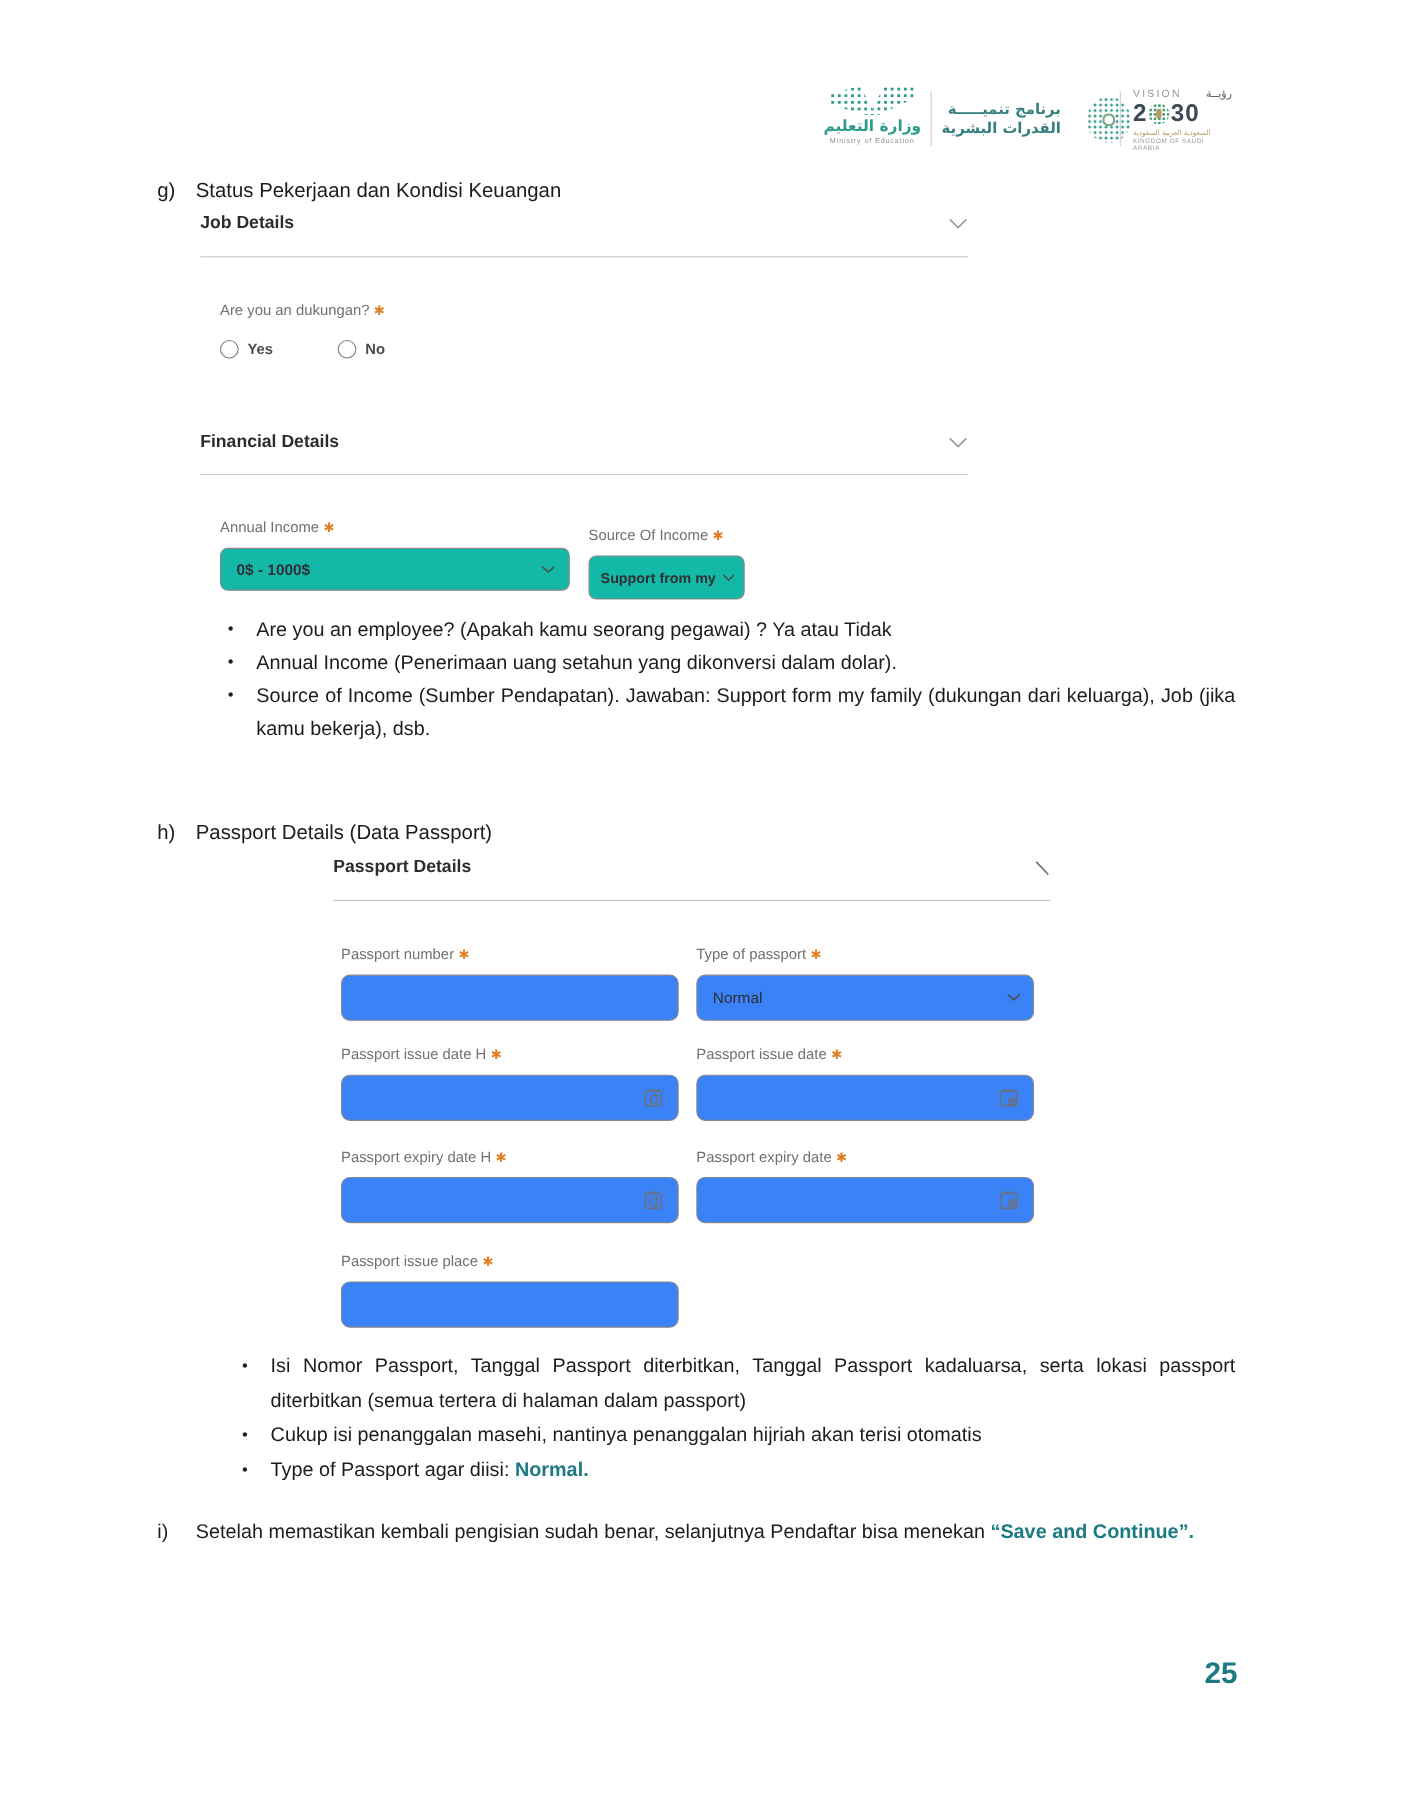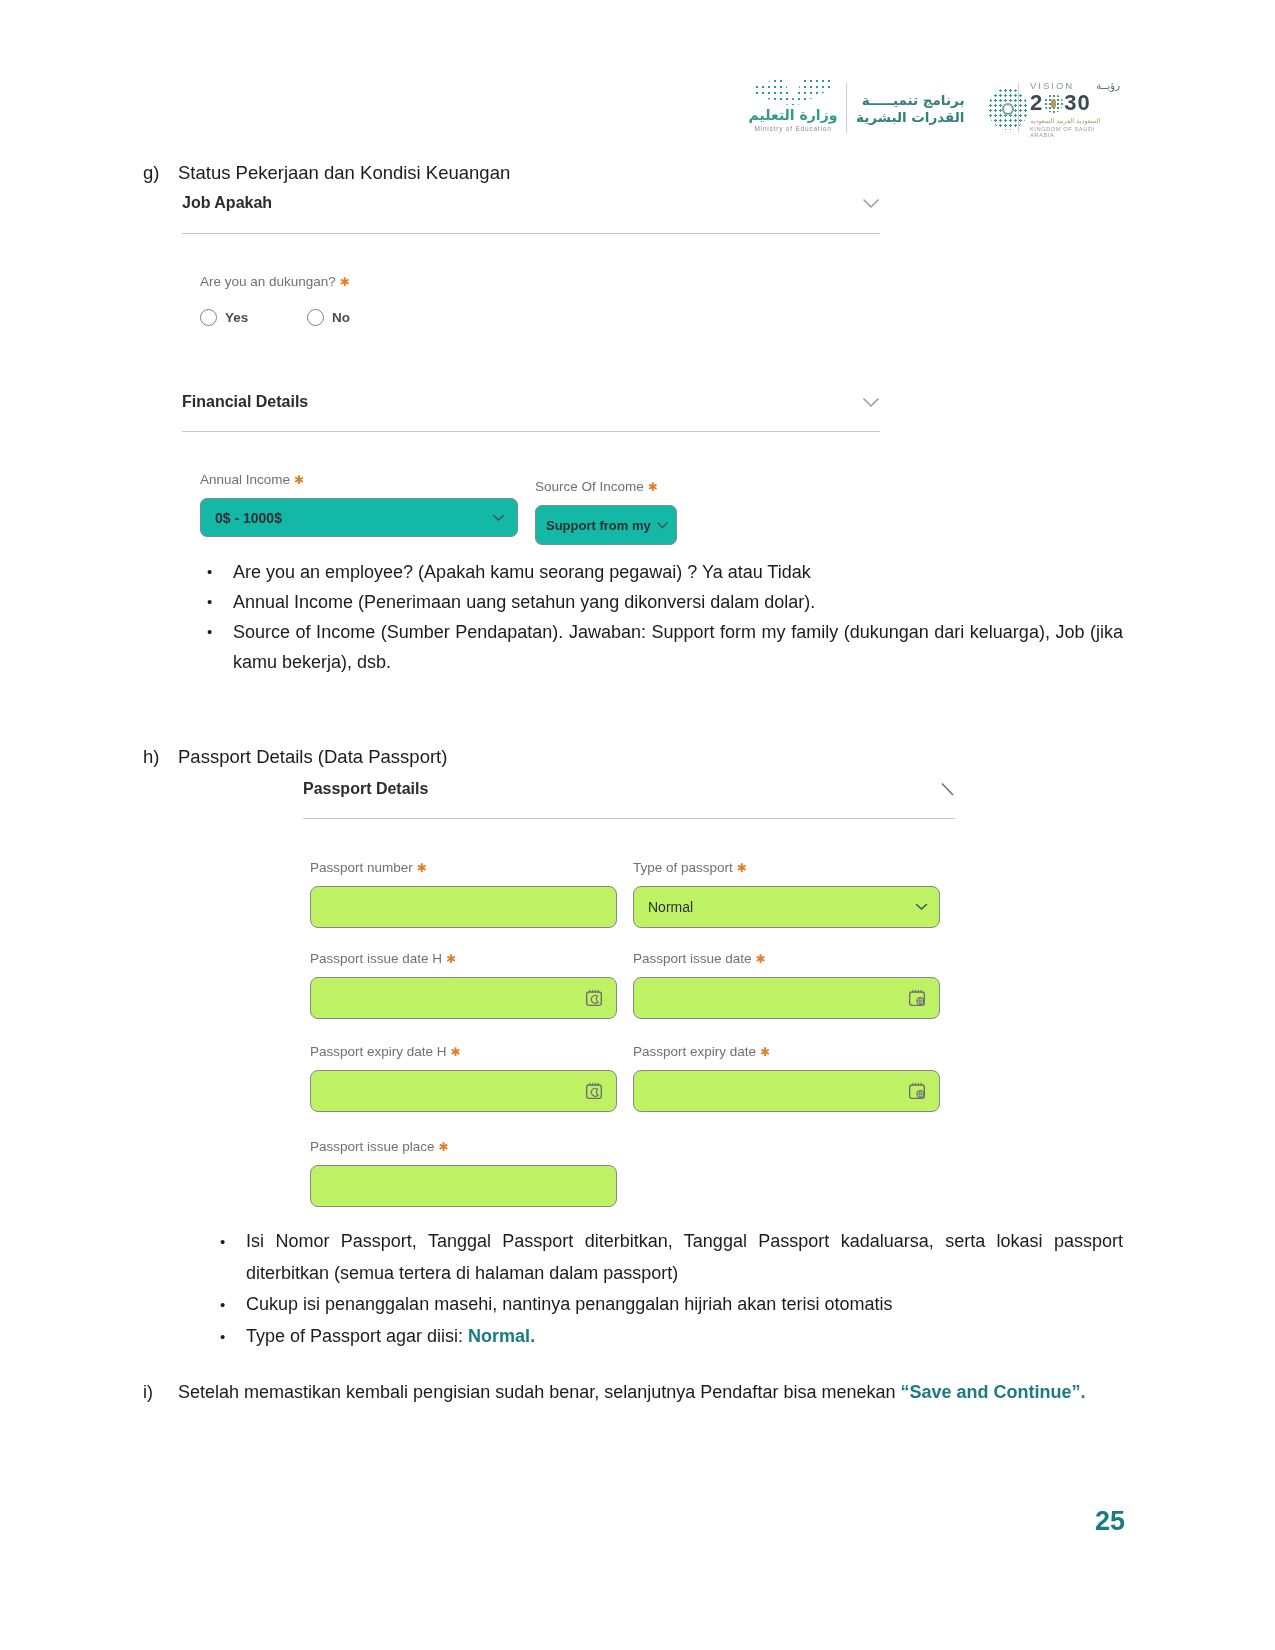--- a/index.html
+++ b/index.html
@@ -49,21 +49,21 @@
   .radio { position:absolute; display:flex; align-items:center; gap:8px; cursor:pointer; }
   .radio .circ { width:17px; height:17px; border:1.6px solid #808085; border-radius:50%; background:#fff; }
   .radio .rlbl { font-size:13.5px; font-weight:bold; color:#4b4b50; }
   .selbox { position:absolute; border:1.4px solid #87878c; border-radius:7px; background:#14b8a6;
     display:flex; align-items:center; justify-content:space-between; padding:0 12px 0 14px; cursor:pointer;font-weight:bold; }
   .selbox .val { font-size:14px; color:#2f2f34; white-space:nowrap; overflow:hidden; }
 
   
   .ppblock { position:absolute; left:303px; top:780px; width:652px; height:430px; }
   .pf-label { position:absolute; font-size:13.5px; color:#707075; white-space:nowrap; }
-  .pf-box { position:absolute; width:307px; height:42px; border:1.4px solid #87878c; border-radius:8px; background:#bef264;
+  .pf-box { position:absolute; width:307px; height:42px; border:1.4px solid #87878c; border-radius:8px; background:#3b82f6;
     display:flex; align-items:center; justify-content:space-between; padding:0 11px 0 14px; cursor:text; }
   .pf-box.is-select { cursor:pointer; }
   .pf-box .val { font-size:14px; color:#2f2f34; }
 
   
   .bullets { position:absolute; }
   .b-row { position:relative; padding-left:28px; font-size:18px; color:#1c1c1e; }
   .bullets.g .b-row { line-height:30px; }
   .bullets.p .b-row { line-height:31.5px; }
   .b-row .dot { position:absolute; left:2px; top:0; font-size:15px; }
@@ -110,21 +110,21 @@
       <div class="v-en-sm">KINGDOM OF SAUDI ARABIA</div>
     </div>
   </div>
 
   <div class="list-head" style="left:143px; top:162px; width:940px;">
     <span class="mk">g)</span>
     <span class="tt">Status Pekerjaan dan Kondisi Keuangan</span>
   </div>
 
   <div class="sec-head" style="left:182px; top:194px; width:698px;">
-    <span class="sec-title">Job Apakah</span>
+    <span class="sec-title">Job Details</span>
     <span class="sec-chev">
       <svg width="18" height="11" viewBox="0 0 18 11">
           <polyline points="1.5,1.5 9,9 16.5,1.5" fill="none" stroke="#9a9a9e" stroke-width="1.5"></polyline>
         </svg>
     </span>
   </div>
   <div class="hr" style="left:182px; top:233px; width:698px;"></div>
 
   <div class="flabel" style="left:200px; top:274px;">
     <span>Are you an dukungan?</span><span class="req">✱</span>

